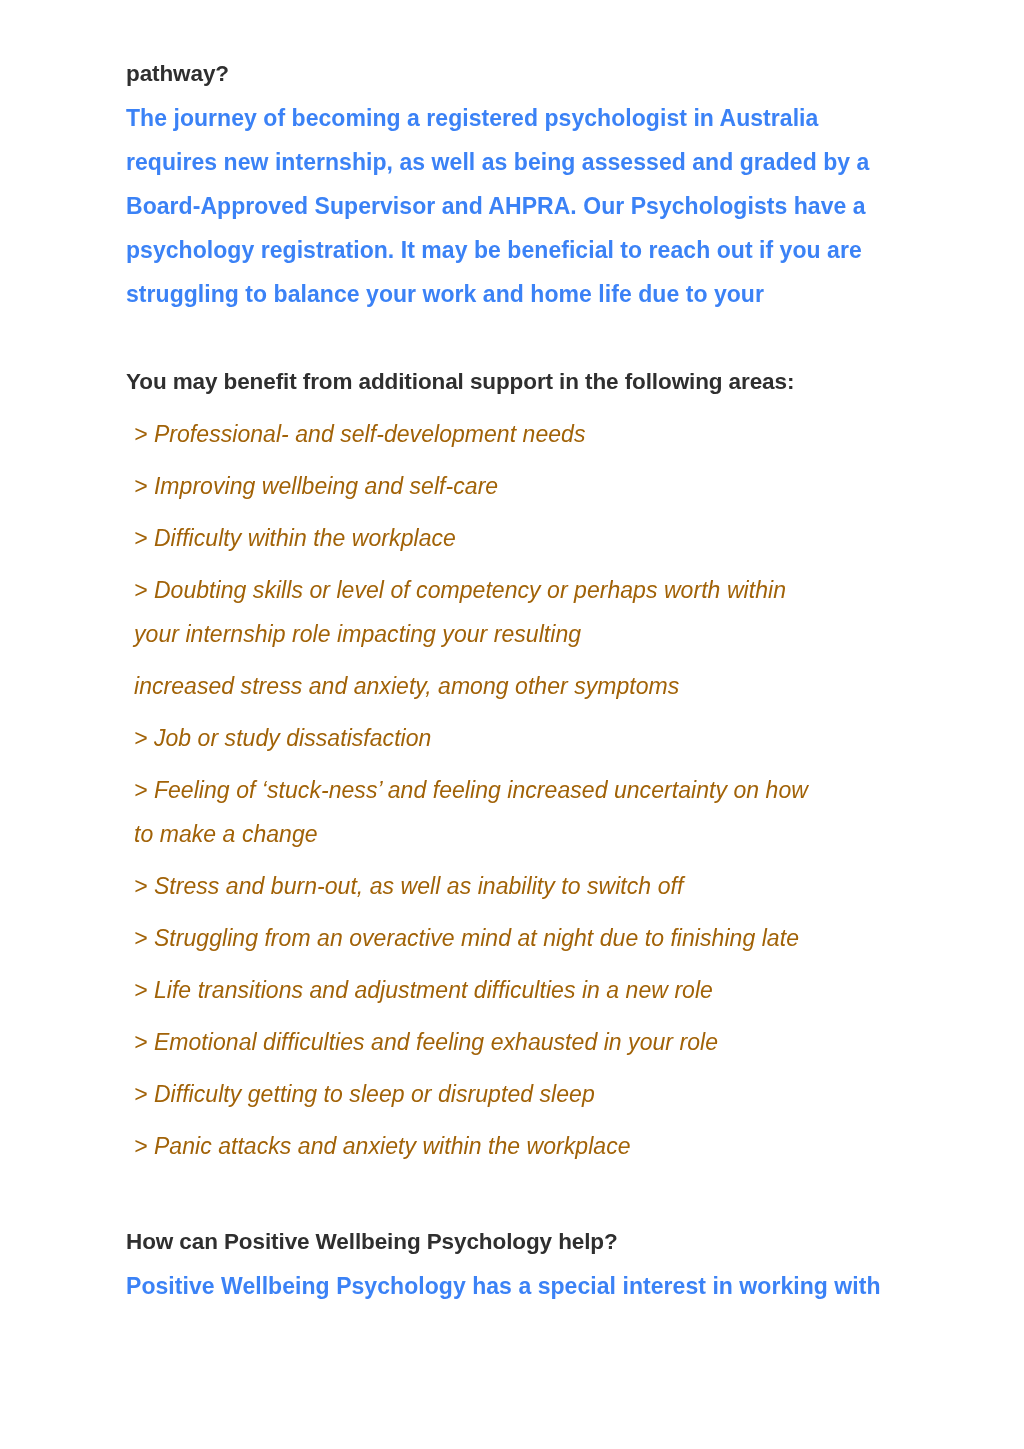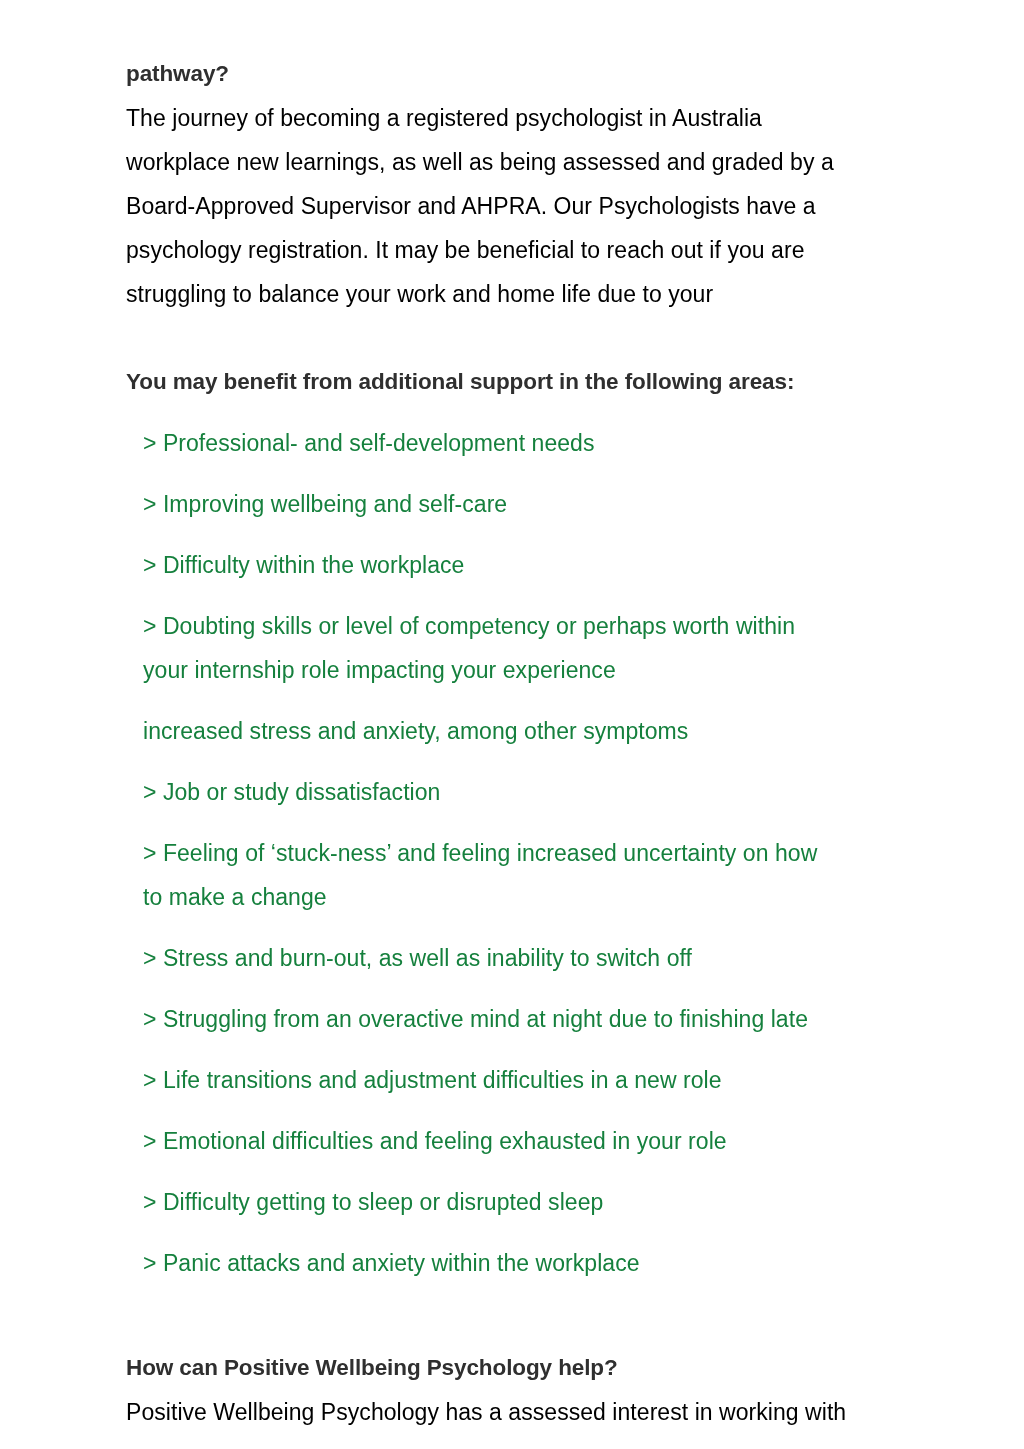--- a/index.html
+++ b/index.html
@@ -32,45 +32,46 @@
     font-weight: bold;
     color: #2f2f2f;
     line-height: 44px;
     letter-spacing: -0.1px;
     margin: 0;
     white-space: nowrap;
   }
 
   .para {
     font-size: 23px;
-    font-weight: 400;
-    color: #000000;
+    font-weight: 700;
+    color: #3b82f6;
     line-height: 44px;
     margin: 0;
     letter-spacing: 0.05px;
   }
 
   .para .ln {
     display: block;
     white-space: nowrap;
   }
 
   .list {
     margin: 0;
     padding: 0;
     list-style: none;
   }
 
   .list-item {
     font-size: 23px;
     font-weight: 400;
-    color: #15803d;
+    color: #a16207;
     line-height: 44px;
     letter-spacing: 0.05px;
-    margin: 17px;
+    margin: 8px;
+    font-style: italic;
   }
 
   .list-item .ln {
     display: block;
     white-space: nowrap;
   }
 
   .spacer {
     height: 44px;
   }
@@ -78,21 +79,21 @@
 </head>
 <body>
 
 <div class="page">
   <div class="doc-body">
 
     <h2 class="heading">pathway?</h2>
 
     <p class="para" id="intro-paragraph">
         <span class="ln">The journey of becoming a registered psychologist in Australia</span>
-        <span class="ln">workplace new learnings, as well as being assessed and graded by a</span>
+        <span class="ln">requires new internship, as well as being assessed and graded by a</span>
         <span class="ln">Board-Approved Supervisor and AHPRA. Our Psychologists have a</span>
         <span class="ln">psychology registration. It may be beneficial to reach out if you are</span>
         <span class="ln">struggling to balance your work and home life due to your</span>
       </p>
 
     <div class="spacer"></div>
 
     <h2 class="heading">You may benefit from additional support in the following areas:</h2>
 
     <ul class="list" id="benefits-list">
@@ -100,21 +101,21 @@
           <span class="ln">&gt; Professional- and self-development needs</span>
         </li>
         <li class="list-item">
           <span class="ln">&gt; Improving wellbeing and self-care</span>
         </li>
         <li class="list-item">
           <span class="ln">&gt; Difficulty within the workplace</span>
         </li>
         <li class="list-item">
           <span class="ln">&gt; Doubting skills or level of competency or perhaps worth within</span>
-          <span class="ln">your internship role impacting your experience</span>
+          <span class="ln">your internship role impacting your resulting</span>
         </li>
         <li class="list-item">
           <span class="ln">increased stress and anxiety, among other symptoms</span>
         </li>
         <li class="list-item">
           <span class="ln">&gt; Job or study dissatisfaction</span>
         </li>
         <li class="list-item">
           <span class="ln">&gt; Feeling of ‘stuck-ness’ and feeling increased uncertainty on how</span>
           <span class="ln">to make a change</span>
@@ -137,17 +138,17 @@
         <li class="list-item">
           <span class="ln">&gt; Panic attacks and anxiety within the workplace</span>
         </li>
       </ul>
 
     <div class="spacer"></div>
 
     <h2 class="heading">How can Positive Wellbeing Psychology help?</h2>
 
     <p class="para" id="help-paragraph">
-        <span class="ln">Positive Wellbeing Psychology has a assessed interest in working with</span>
+        <span class="ln">Positive Wellbeing Psychology has a special interest in working with</span>
       </p>
 
   </div>
 </div>
 
 </body></html>

